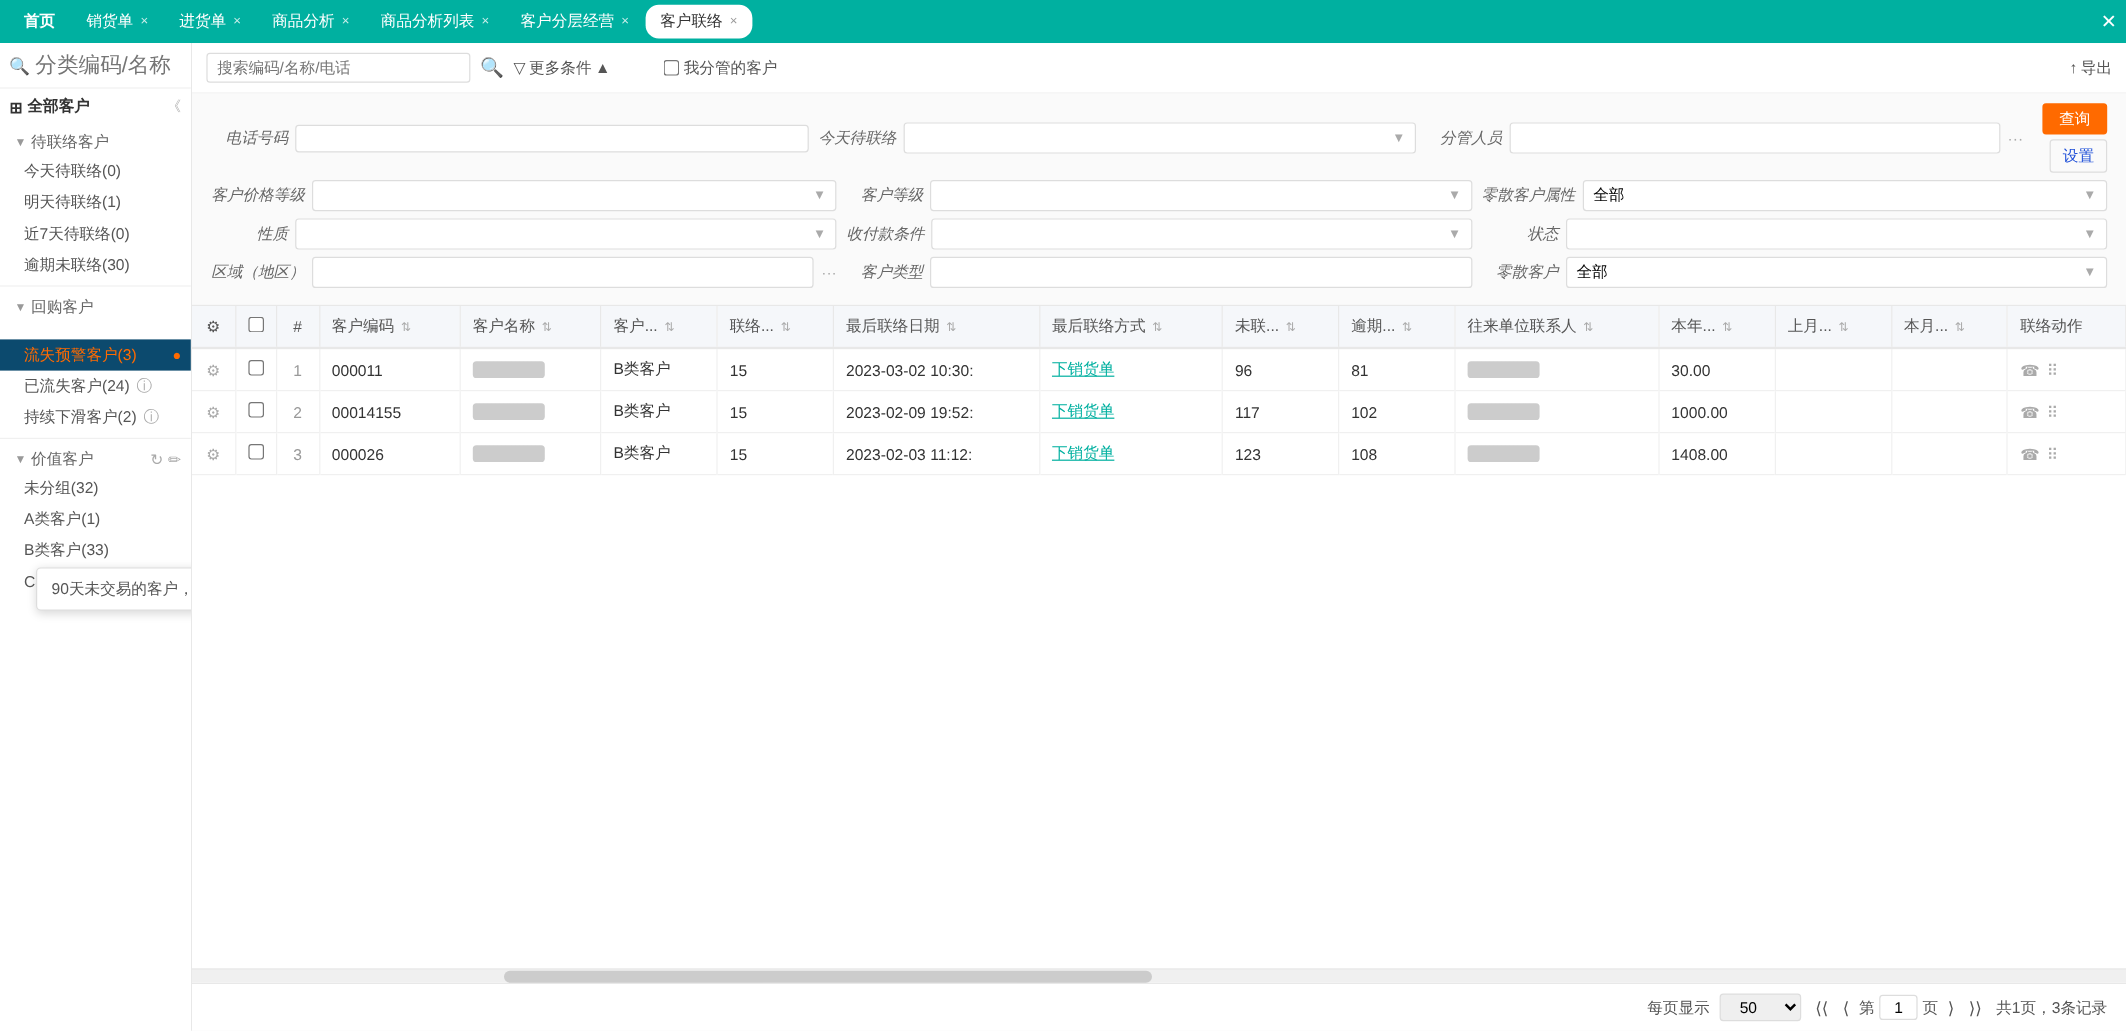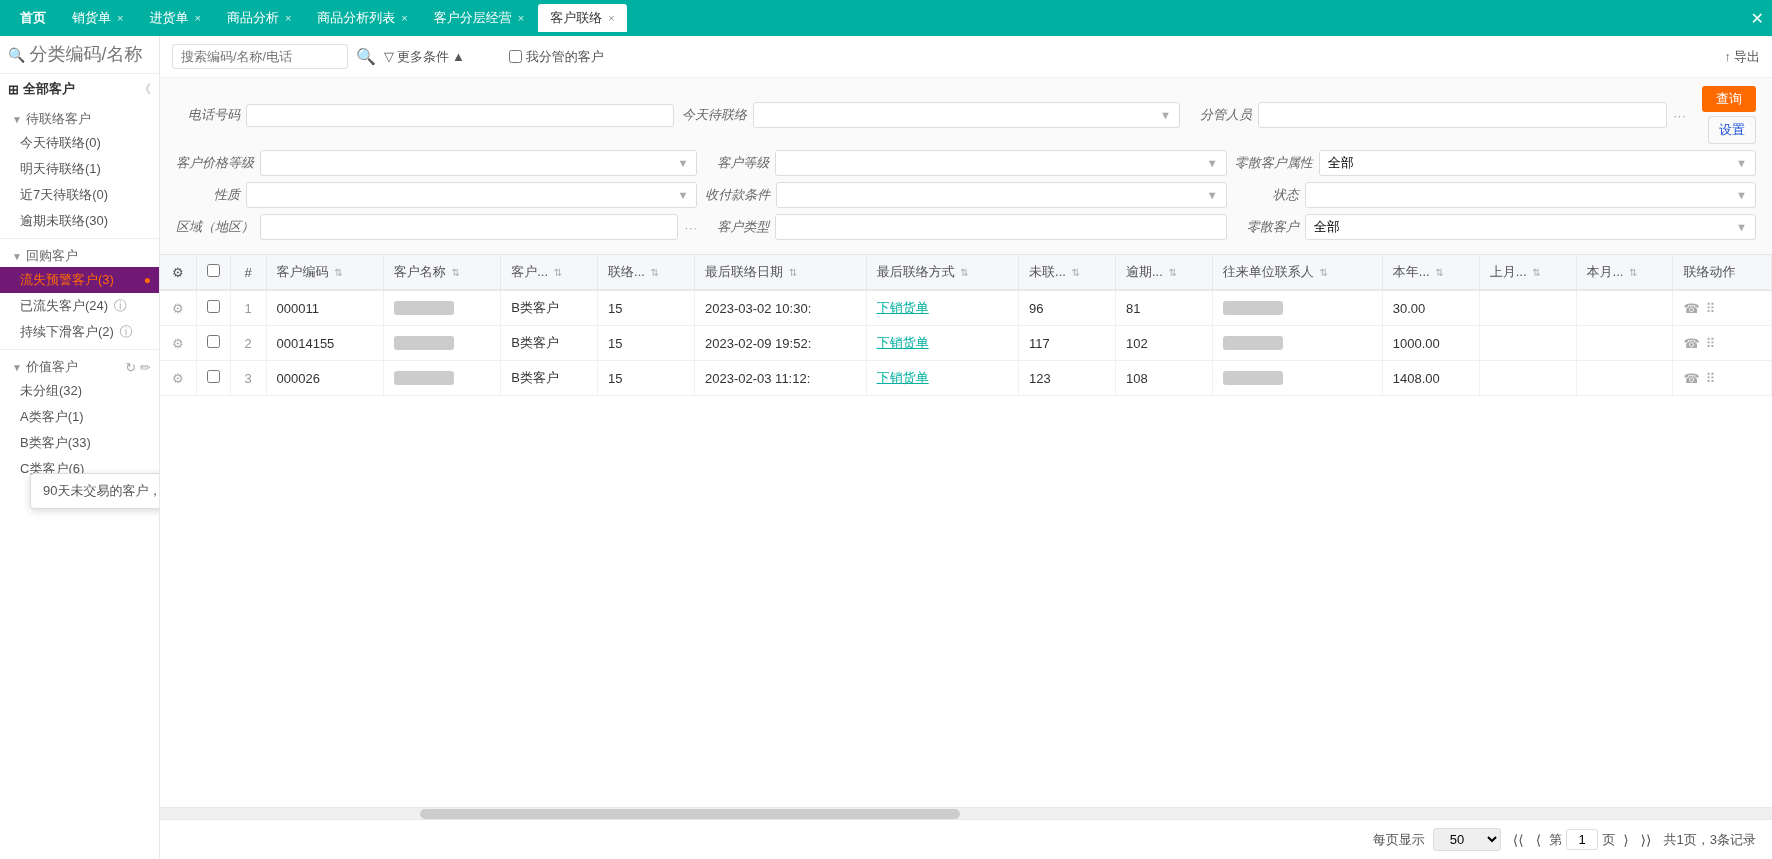--- a/index.html
+++ b/index.html
@@ -22,20 +22,21 @@
       gap: 6px;
       cursor: pointer;
       color: #fff;
       border-radius: 3px 3px 0 0;
       font-size: 13px;
       white-space: nowrap;
     }
     .tab-item.active {
       background: #fff;
       color: #333;
+      border-radius: 11px;
     }
     .tab-item .close-btn {
       font-size: 11px;
       color: rgba(255,255,255,0.8);
       cursor: pointer;
     }
     .tab-item.active .close-btn {
       color: #999;
     }
     .tab-item:first-child { font-weight: bold; }
@@ -97,21 +98,21 @@
       display: flex;
       align-items: center;
       gap: 4px;
     }
     .sidebar-item {
       padding: 4px 8px 4px 20px;
       color: #555;
       cursor: pointer;
       font-size: 13px;
     }
-    .sidebar-item.active { color: #ff6a00; background: #701a75; }
+    .sidebar-item.active { color: #ff6a00; background: #0c4a6e; margin-top: 16px; }
     .sidebar-group {
       padding: 2px 0;
     }
     .sidebar-divider { border-top: 1px solid #f0f0f0; margin: 2px 0; }
     .tooltip-box {
       position: absolute;
       left: 30px;
       background: #fff;
       border: 1px solid #ddd;
       border-radius: 4px;
@@ -139,21 +140,21 @@
       display: flex;
       align-items: center;
       gap: 8px;
       border-bottom: 1px solid #f0f0f0;
       background: #fff;
     }
     .filter-search-input {
       border: 1px solid #ddd;
       border-radius: 3px;
       padding: 4px 8px;
-      width: 176px;
+      width: 220px;
       font-size: 13px;
       outline: none;
     }
     .filter-search-btn {
       background: none;
       border: none;
       cursor: pointer;
       color: #ff6a00;
       font-size: 16px;
     }

